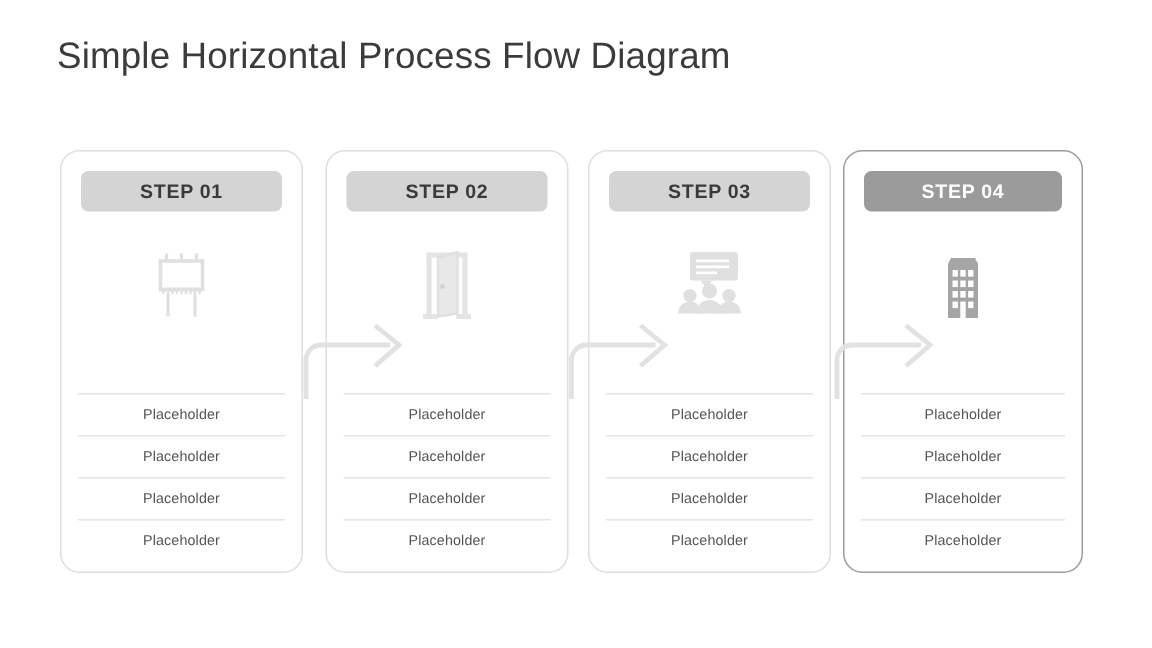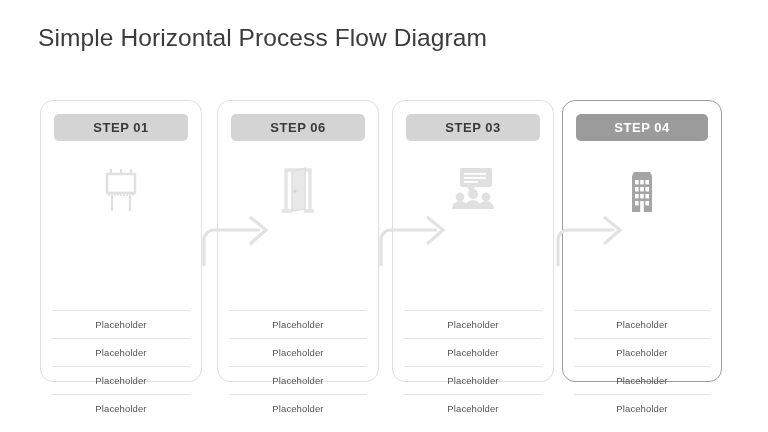--- a/index.html
+++ b/index.html
@@ -85,21 +85,20 @@
     align-items: center;
     justify-content: center;
   }
   .icon-box svg { display: block; }
 
   .rows {
     position: absolute;
     left: 11px;
     right: 11px;
     top: 161px;
-    margin-top: 48px;
   }
   .row {
     height: 27px;
     line-height: 27px;
     text-align: center;
     font-size: 9.5px;
     color: #545454;
     border-top: 1px solid #e4e4e4;
     letter-spacing: 0.1px;
   }
@@ -135,21 +134,21 @@
     </div>
     <div class="rows">
       <div class="row">Placeholder</div>
       <div class="row">Placeholder</div>
       <div class="row">Placeholder</div>
       <div class="row">Placeholder</div>
     </div>
   </div>
 
   <div class="card card-2">
-    <div class="step-pill">STEP 06</div>
+    <div class="step-pill">STEP 02</div>
     <div class="icon-box">
       <svg width="38" height="52" viewBox="0 0 38 52" fill="none">
         <path d="M7 47 V6 H31 V47" stroke="#e4e4e4" stroke-width="3.4"></path>
         <path d="M3 47 h10 M25 47 h10" stroke="#e4e4e4" stroke-width="3.4"></path>
         <path d="M13 8 L26 4 V45 L13 47 Z" fill="#e8e8e8" stroke="#e0e0e0" stroke-width="1.6"></path>
         <circle cx="16" cy="27" r="1.6" fill="#d2d2d2"></circle>
       </svg>
     </div>
     <div class="rows">
       <div class="row">Placeholder</div>

